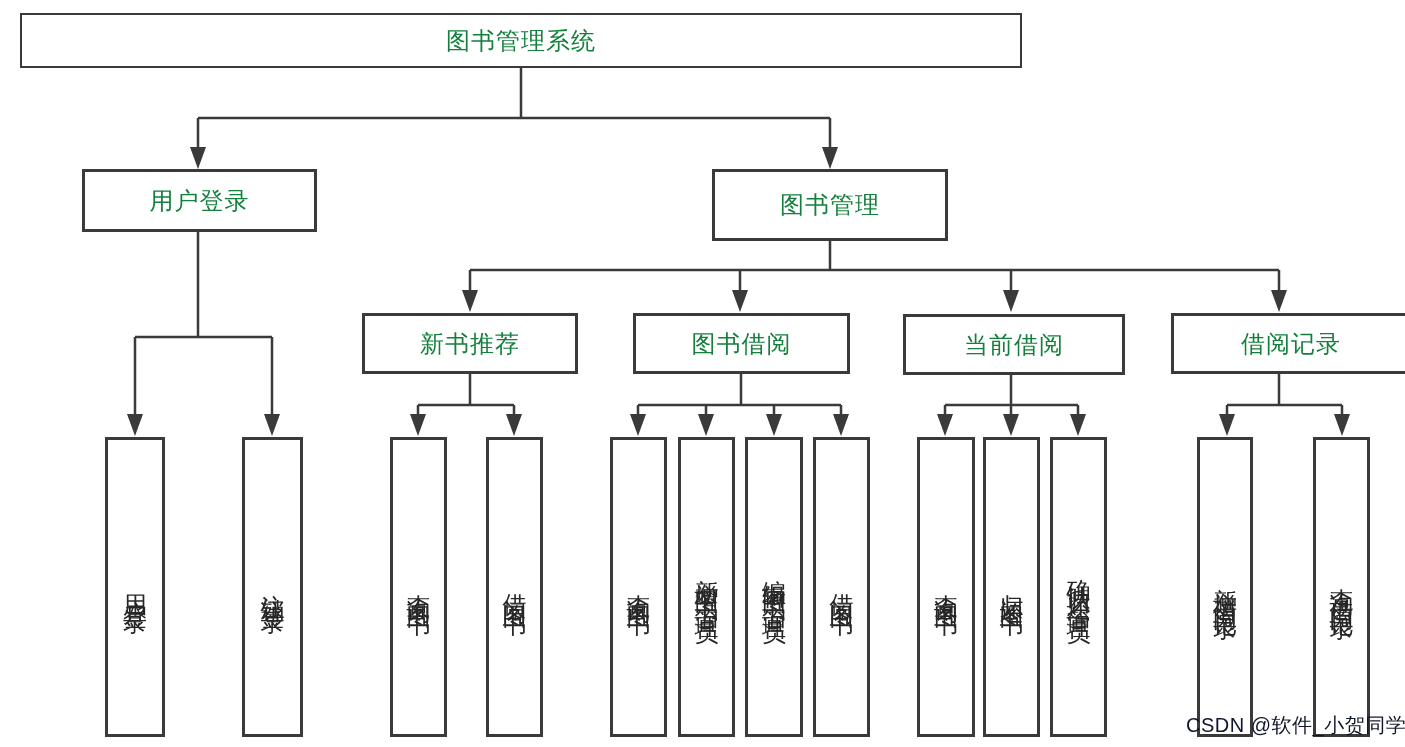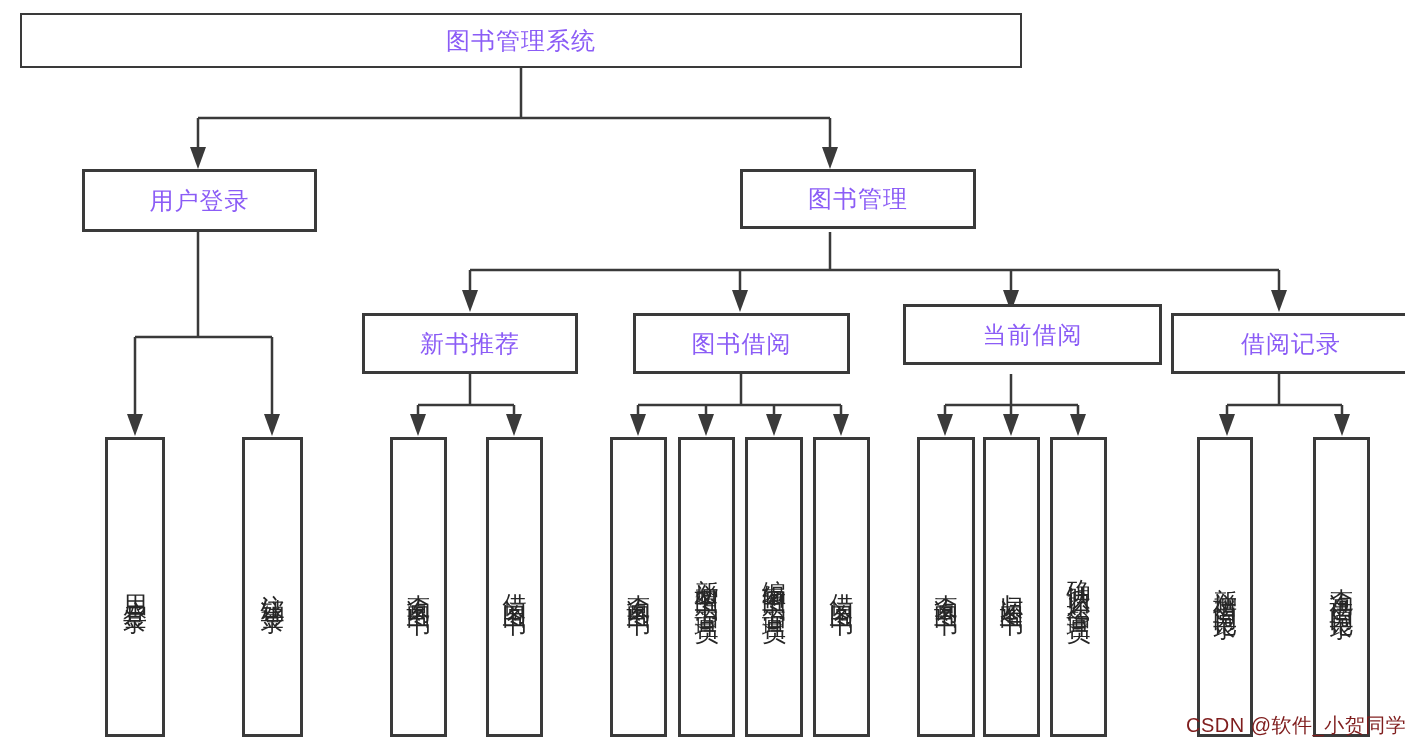--- a/index.html
+++ b/index.html
@@ -25,21 +25,21 @@
     position: absolute;
     box-sizing: border-box;
     border: 3px solid #3a3a3a;
     background: #ffffff;
     display: flex;
     align-items: center;
     justify-content: center;
     font-size: 24px;
     letter-spacing: 1px;
     white-space: nowrap;
-    color: #8b5cf6;
+    color: #15803d;
   }
   .hbox.root { border-width: 2px; }
   .vbox {
     position: absolute;
     box-sizing: border-box;
     border: 3px solid #3a3a3a;
     background: #ffffff;
     display: flex;
     align-items: center;
     justify-content: center;
@@ -49,21 +49,21 @@
     letter-spacing: 6px;
     line-height: 1;
     color: #262626;
     overflow: hidden;
   }
   .watermark {
     position: absolute;
     left: 1186px;
     top: 712px;
     font-size: 20px;
-    color: #7f1d1d;
+    color: #0f172a;
     letter-spacing: 0.5px;
     white-space: nowrap;
     z-index: 10;
   }
 </style>
 </head>
 <body>
 
 <div id="stage">
 
@@ -117,25 +117,25 @@
       <polygon points="1003,414 1019,414 1011,436"></polygon>
       <polygon points="1070,414 1086,414 1078,436"></polygon>
       <polygon points="1219,414 1235,414 1227,436"></polygon>
       <polygon points="1334,414 1350,414 1342,436"></polygon>
     </g>
   </svg>
 
   <div class="hbox root" style="left:20px; top:13px; width:1002px; height:55px;">图书管理系统</div>
 
   <div class="hbox" style="left:82px; top:169px; width:235px; height:63px;">用户登录</div>
-  <div class="hbox" style="left:712px; top:169px; width:236px; height:60px;margin-left:28px;">图书管理</div>
+  <div class="hbox" style="left:712px; top:169px; width:236px; height:72px;">图书管理</div>
 
   <div class="hbox" style="left:362px; top:313px; width:216px; height:61px;">新书推荐</div>
   <div class="hbox" style="left:633px; top:313px; width:217px; height:61px;font-family:Liberation Mono, monospace;">图书借阅</div>
-  <div class="hbox" style="left:903px; top:304px; width:259px; height:61px;">当前借阅</div>
+  <div class="hbox" style="left:903px; top:314px; width:222px; height:61px;">当前借阅</div>
   <div class="hbox" style="left:1171px; top:313px; width:240px; height:61px;">借阅记录</div>
 
   <div class="vbox" style="left:105px; top:437px; width:60px; height:300px;">用户登录</div>
   <div class="vbox" style="left:242px; top:437px; width:61px; height:300px;">注销登录</div>
 
   <div class="vbox" style="left:390px; top:437px; width:57px; height:300px;">查询图书</div>
   <div class="vbox" style="left:486px; top:437px; width:57px; height:300px;">借阅图书</div>
 
   <div class="vbox" style="left:610px; top:437px; width:57px; height:300px;">查询图书</div>
   <div class="vbox" style="left:678px; top:437px; width:57px; height:300px;">新增图书（管理员）</div>

